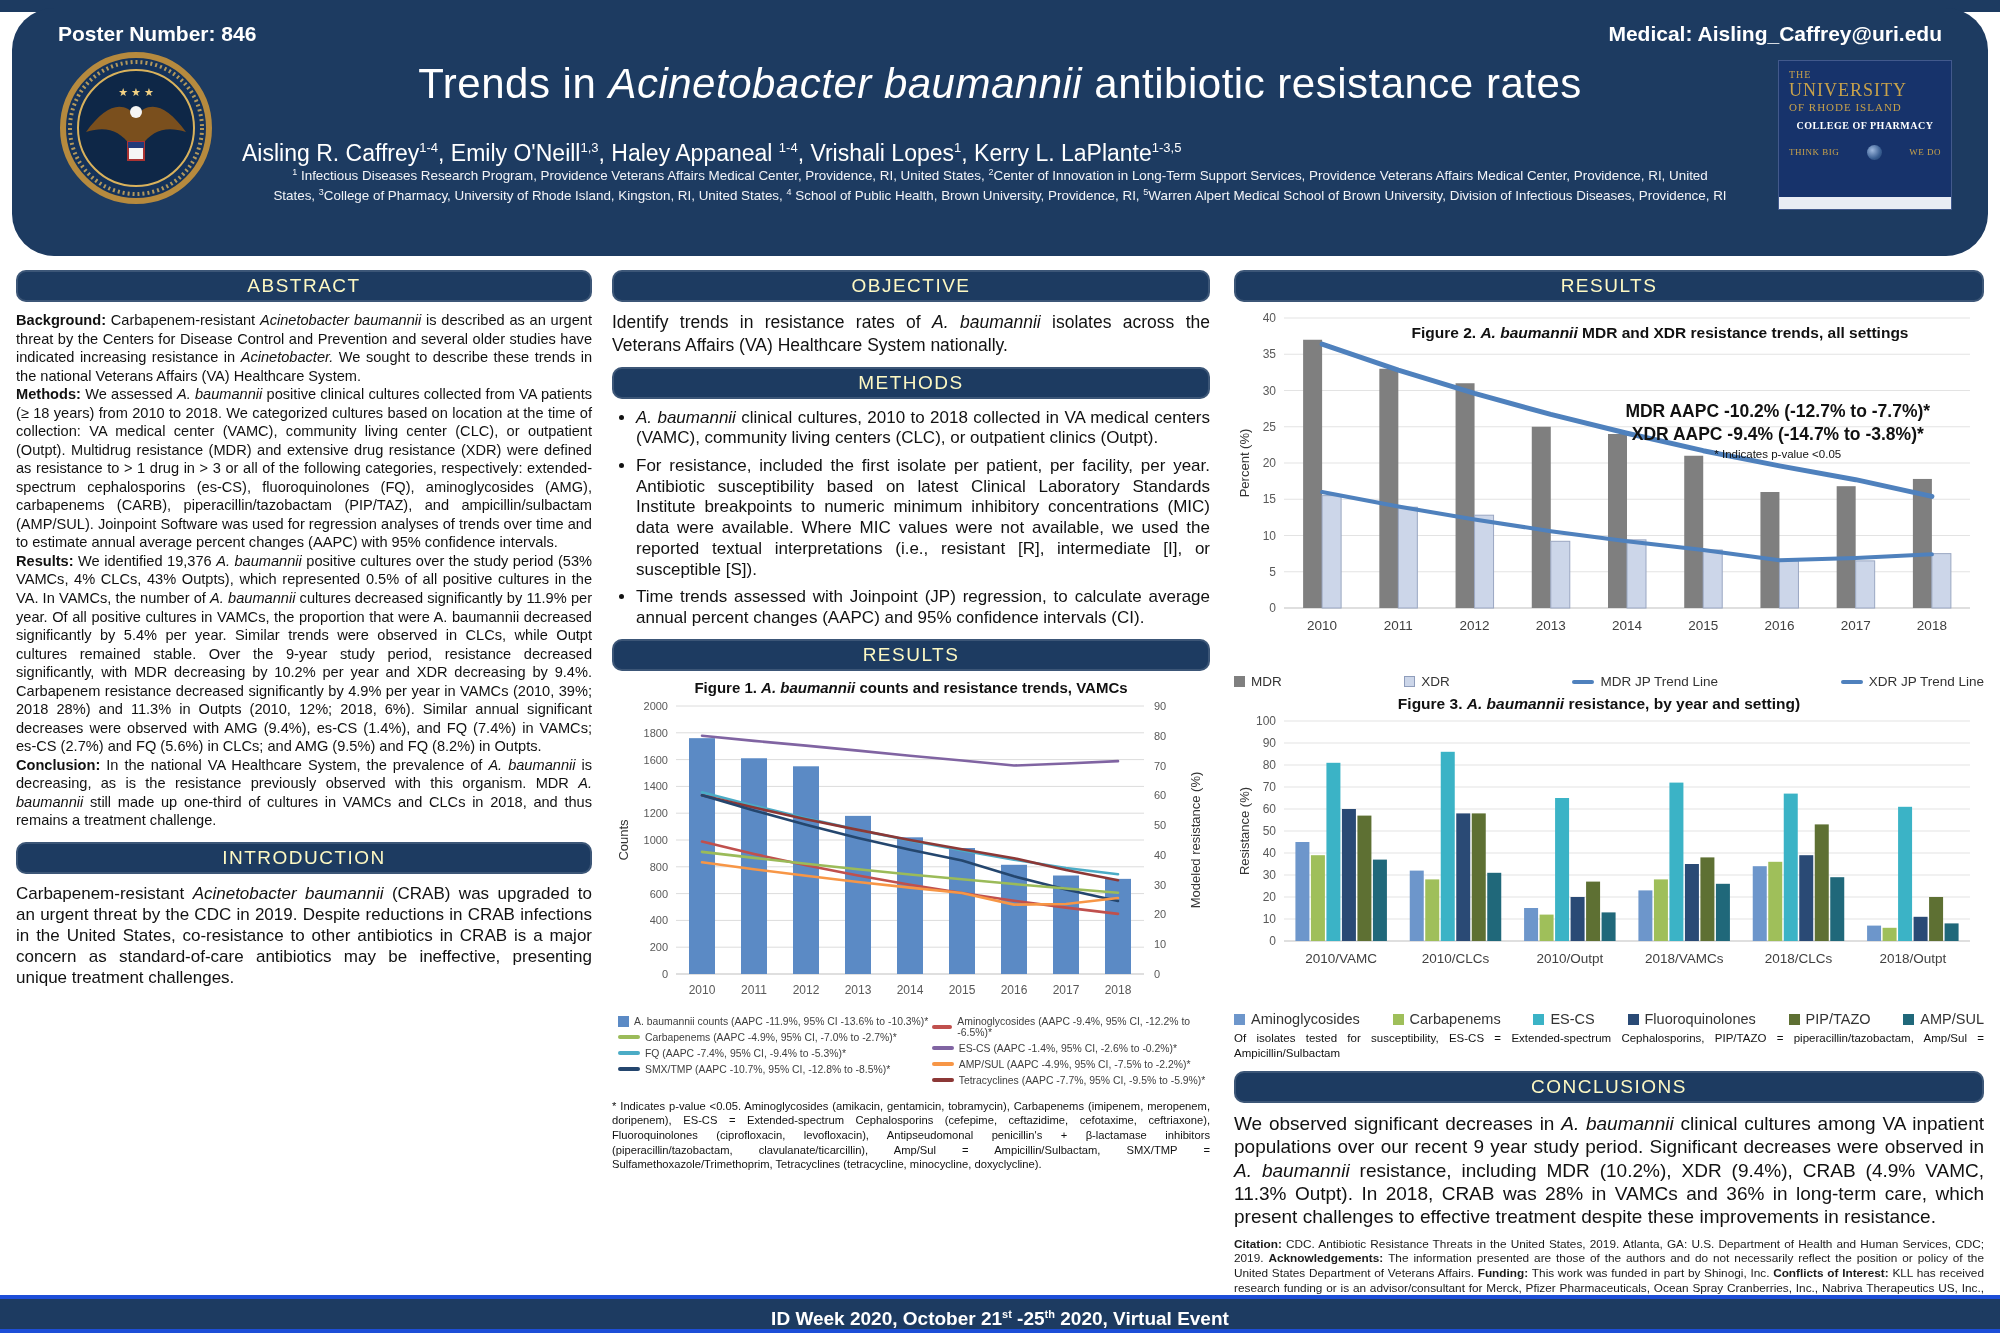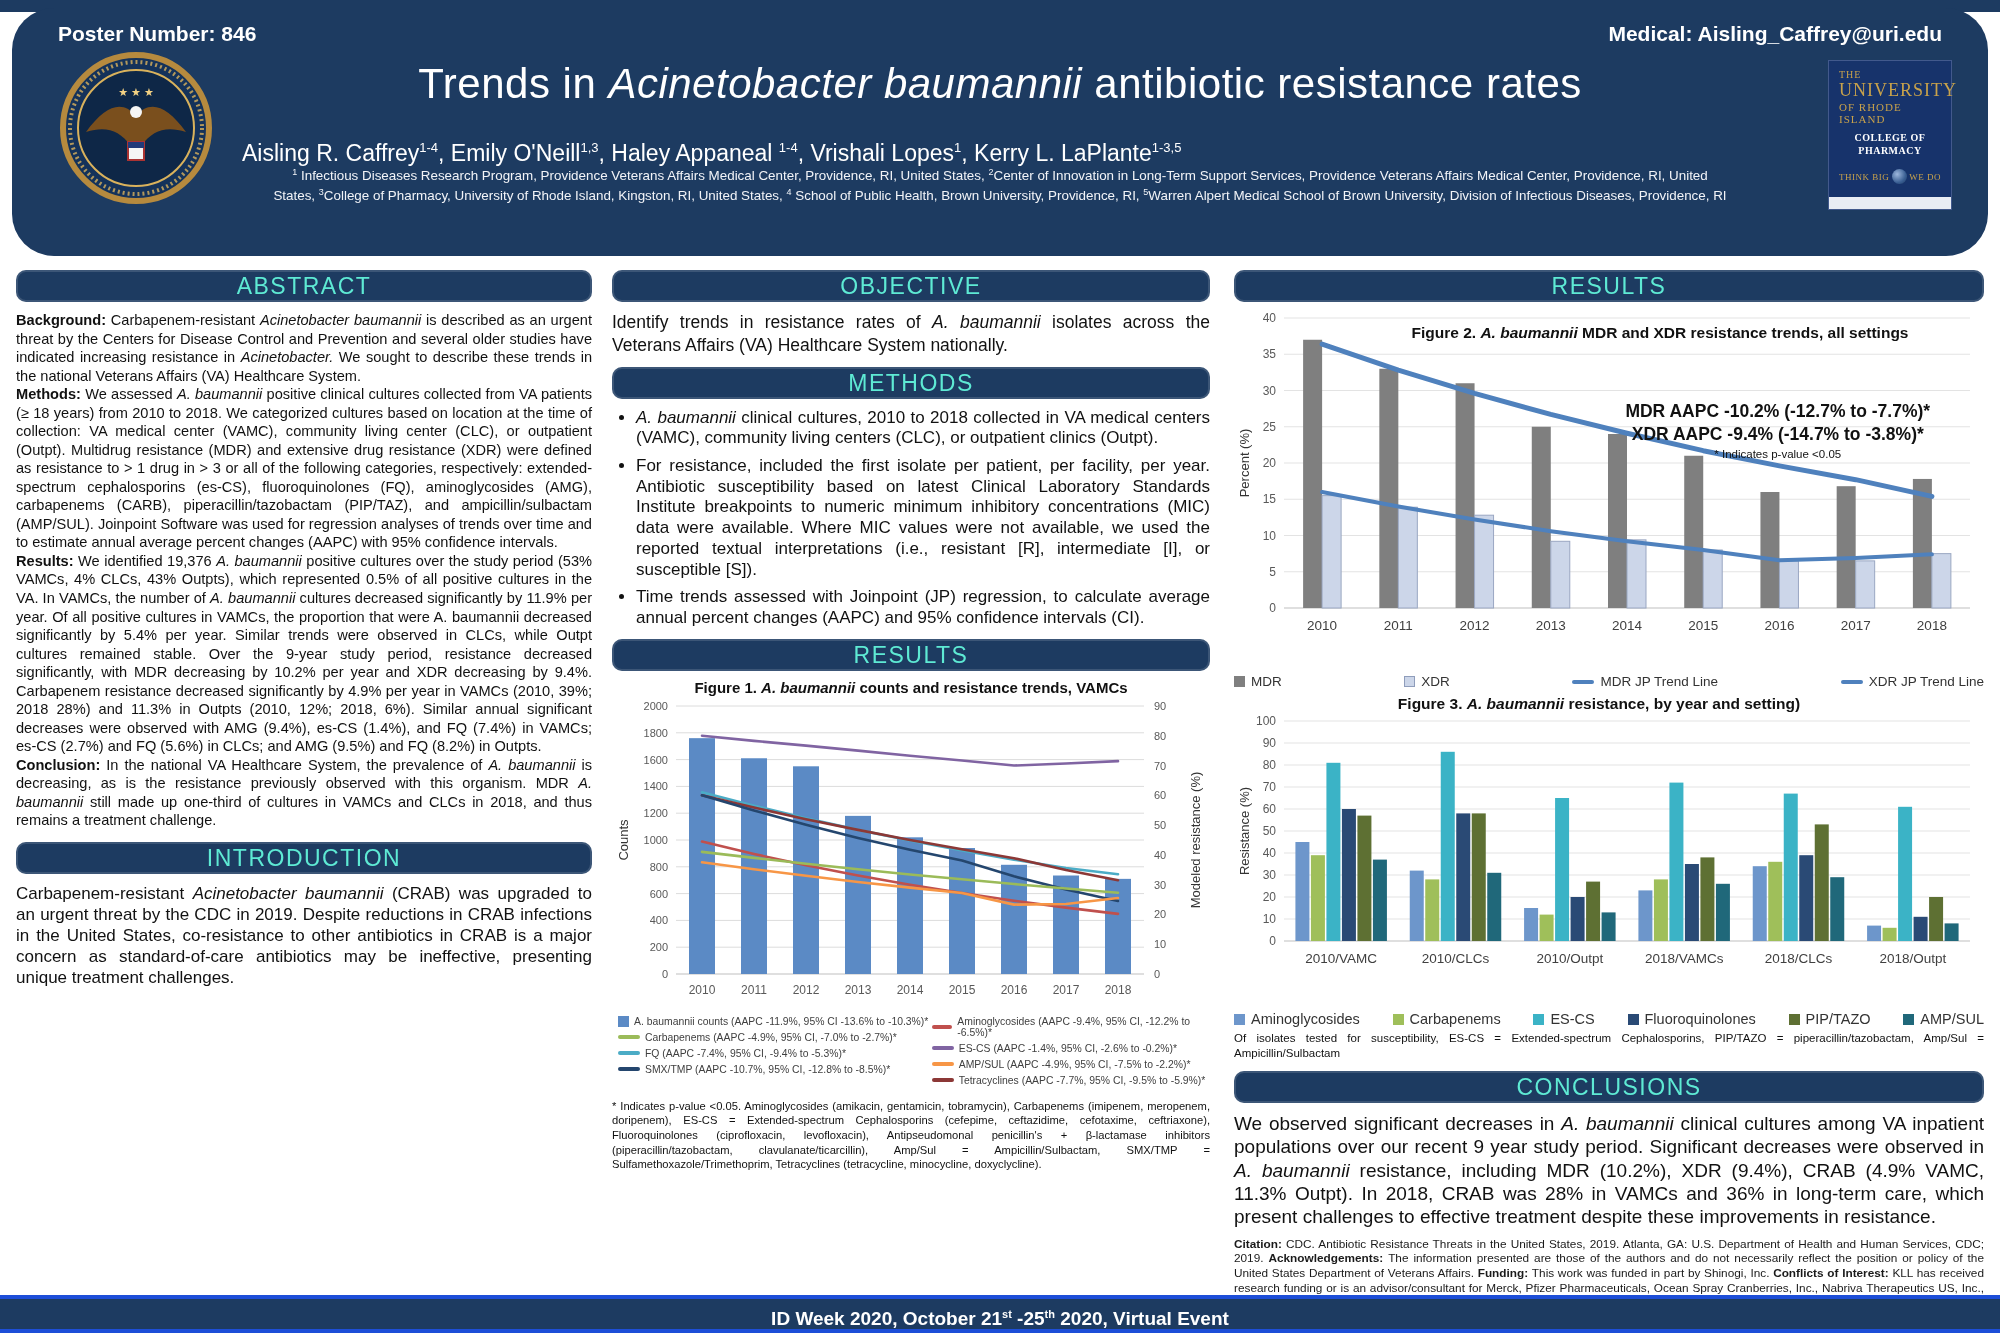--- a/index.html
+++ b/index.html
@@ -7,33 +7,33 @@
   .top-strip{position:absolute;top:0;left:0;right:0;height:12px;background:#1d3b61;}
   .hdr{position:absolute;top:8px;left:12px;right:12px;height:248px;background:#1d3b61;border-radius:42px;color:#fff;}
   .poster-num{position:absolute;top:14px;left:46px;font-size:21px;font-weight:bold;}
   .contact{position:absolute;top:14px;right:46px;font-size:21px;font-weight:bold;}
   .seal{position:absolute;top:44px;left:48px;width:152px;height:152px;}
   .title{position:absolute;top:52px;left:230px;right:230px;margin:0;text-align:center;font-size:42px;font-weight:normal;letter-spacing:.5px;}
   .authors{position:absolute;top:132px;left:230px;right:230px;text-align:left;font-size:23px;}
   .authors sup{font-size:13px;}
   .affils{position:absolute;top:158px;left:260px;right:260px;text-align:center;font-size:13.4px;line-height:1.4;color:#f2f4f8;}
   .affils sup{font-size:9px;}
-  .uri-logo{position:absolute;top:52px;right:36px;width:124px;height:150px;background:#17336b;border:1px solid #42598c;padding:8px 10px;box-sizing:border-box;font-family:"Liberation Serif",serif;}
+  .uri-logo{position:absolute;top:52px;right:36px;width:174px;height:150px;background:#17336b;border:1px solid #42598c;padding:8px 10px;box-sizing:border-box;font-family:"Liberation Serif",serif;}
   .uri-logo .u1{color:#c8a24b;font-size:10px;letter-spacing:1px;}
   .uri-logo .u2{color:#c8a24b;font-size:18px;letter-spacing:1px;}
   .uri-logo .u3{color:#c8a24b;font-size:11px;letter-spacing:1px;}
   .uri-logo .u4{color:#fff;font-size:10px;font-weight:bold;text-align:center;margin-top:7px;letter-spacing:.5px;line-height:1.25;}
   .uri-tag{display:flex;align-items:center;justify-content:space-between;margin-top:12px;color:#c8a24b;font-size:9px;letter-spacing:.5px;}
   .globe{width:15px;height:15px;border-radius:50%;background:radial-gradient(circle at 35% 35%, #9db7dd, #3a5f93 60%, #1d3a63);display:inline-block;}
   .uri-strip{position:absolute;left:0;right:0;bottom:0;height:12px;background:#e9edf4;}
   .col{position:absolute;top:270px;}
   .col-left{left:16px;width:576px;}
   .col-mid{left:612px;width:598px;}
   .col-right{left:1234px;width:750px;}
-  .sec{height:32px;background:#1d3b61;border-radius:10px;color:#5eead4;text-align:center;font-size:23px;line-height:32px;letter-spacing:1.5px;box-shadow:inset 0 0 0 2px rgba(255,255,255,.14);}
+  .sec{height:32px;background:#1d3b61;border-radius:10px;color:#fef9c3;text-align:center;font-size:19px;line-height:32px;letter-spacing:1.5px;box-shadow:inset 0 0 0 2px rgba(255,255,255,.14);}
   .abstract-text{margin-top:9px;font-size:14.6px;line-height:1.27;text-align:justify;}
   .abstract-text p{margin:0;}
   .intro-bar{margin-top:12px;}
   .intro-text{margin-top:9px;font-size:17px;line-height:1.24;text-align:justify;}
   .obj-text{margin-top:9px;font-size:17.5px;line-height:1.3;text-align:justify;}
   .methods-bar{margin-top:10px;}
   .methods-list{margin:9px 0 0 0;padding-left:24px;font-size:17px;line-height:1.22;text-align:justify;}
   .methods-list li{margin-bottom:7px;}
   .results-bar-mid{margin-top:10px;}
   .fig-title{margin-top:8px;text-align:center;font-size:15px;font-weight:bold;}

